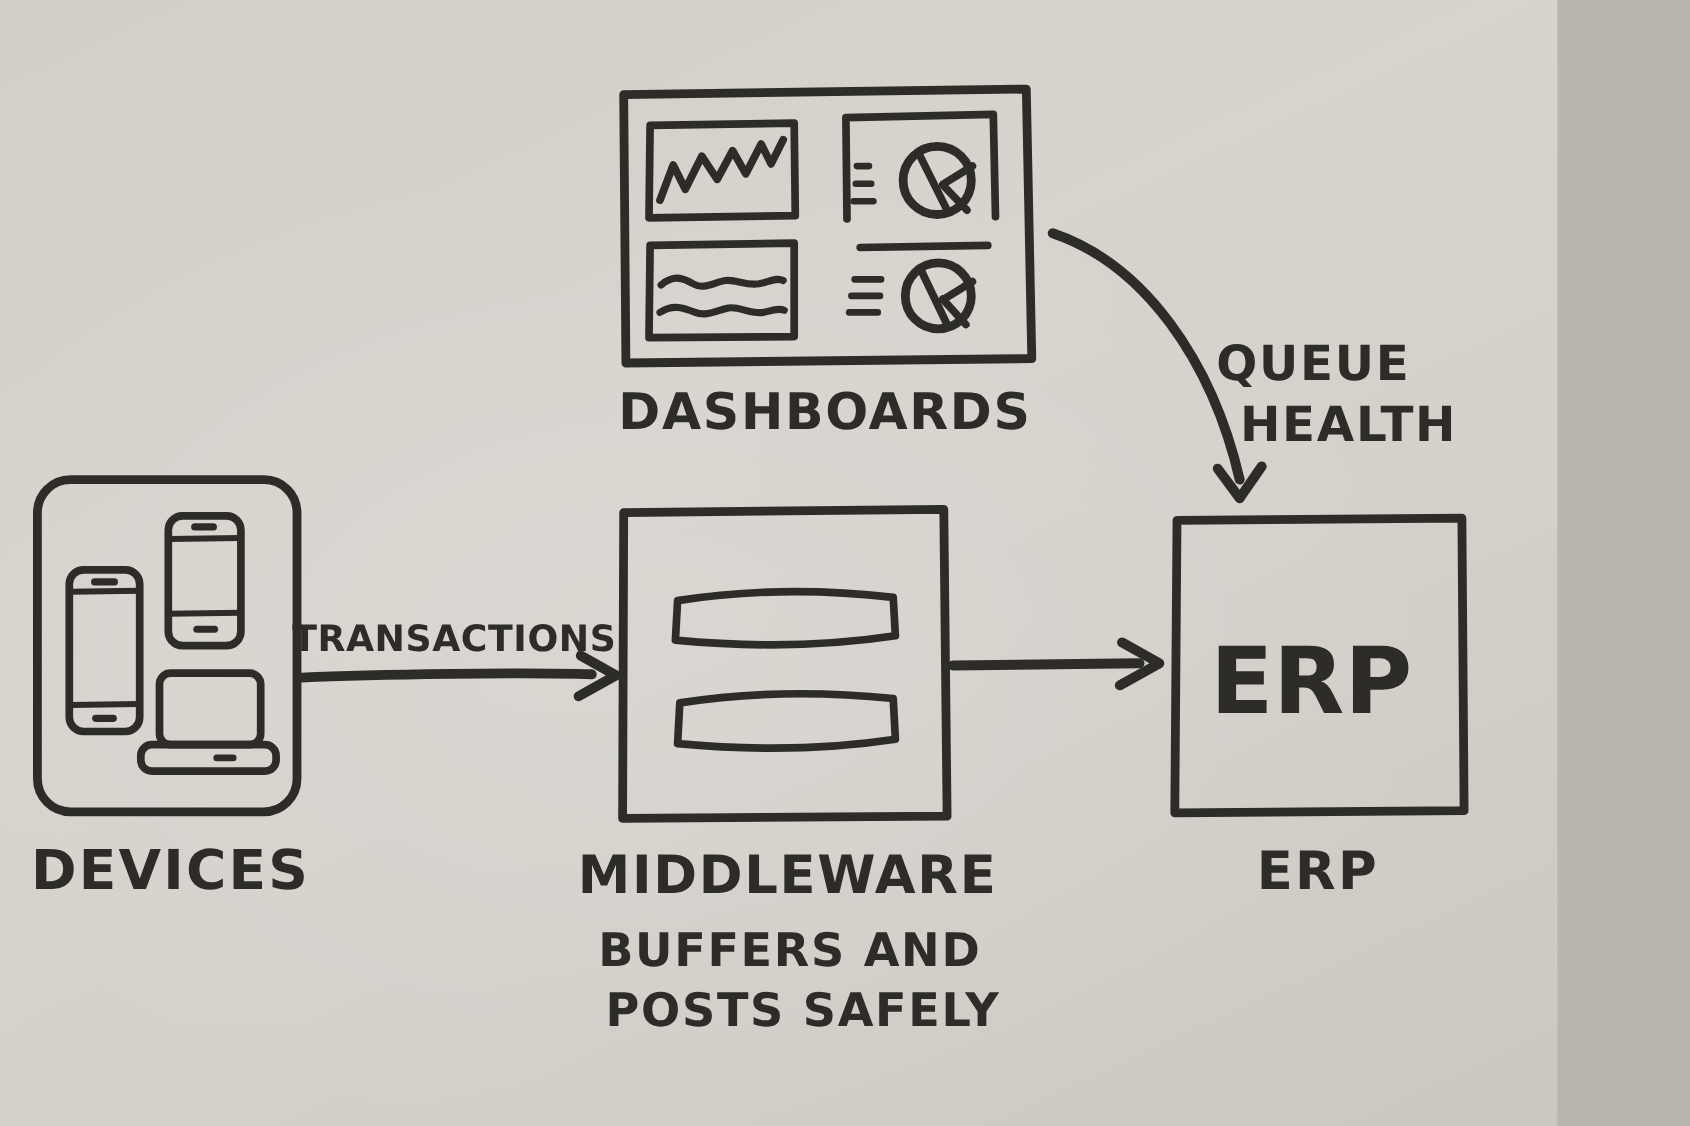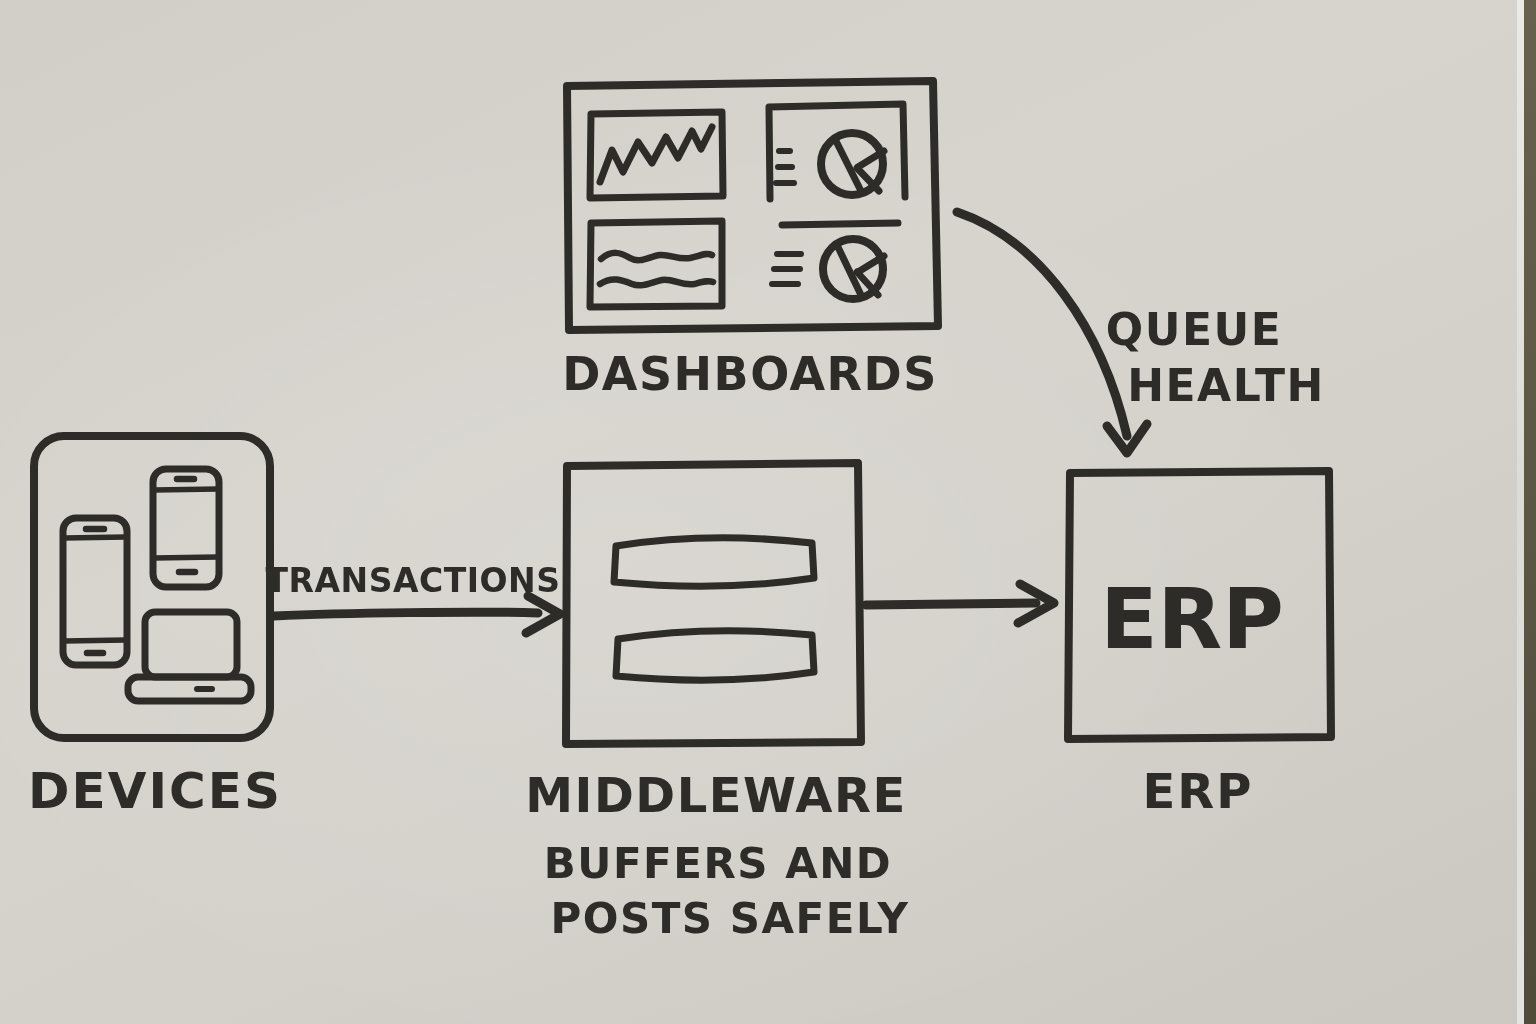--- a/index.html
+++ b/index.html
@@ -3,21 +3,21 @@
 <meta charset="utf-8">
 <style>
   html, body {
     margin: 0;
     padding: 0;
     background: #b9b6ae;
     font-family: "DejaVu Sans", sans-serif;
   }
   .board-wrap {
     position: relative;
-    width: 1536px;
+    width: 1416px;
     height: 1024px;
     overflow: hidden;
     text-decoration: underline;
   }
   .board-surface {
     position: absolute;
     inset: 0;
     background:
       radial-gradient(ellipse 1100px 700px at 42% 58%, rgba(255,255,255,0.10), rgba(255,255,255,0) 70%),
       linear-gradient(155deg, #d2cfc9 0%, #d7d4ce 38%, #d4d1cb 62%, #cbc8c1 100%);

